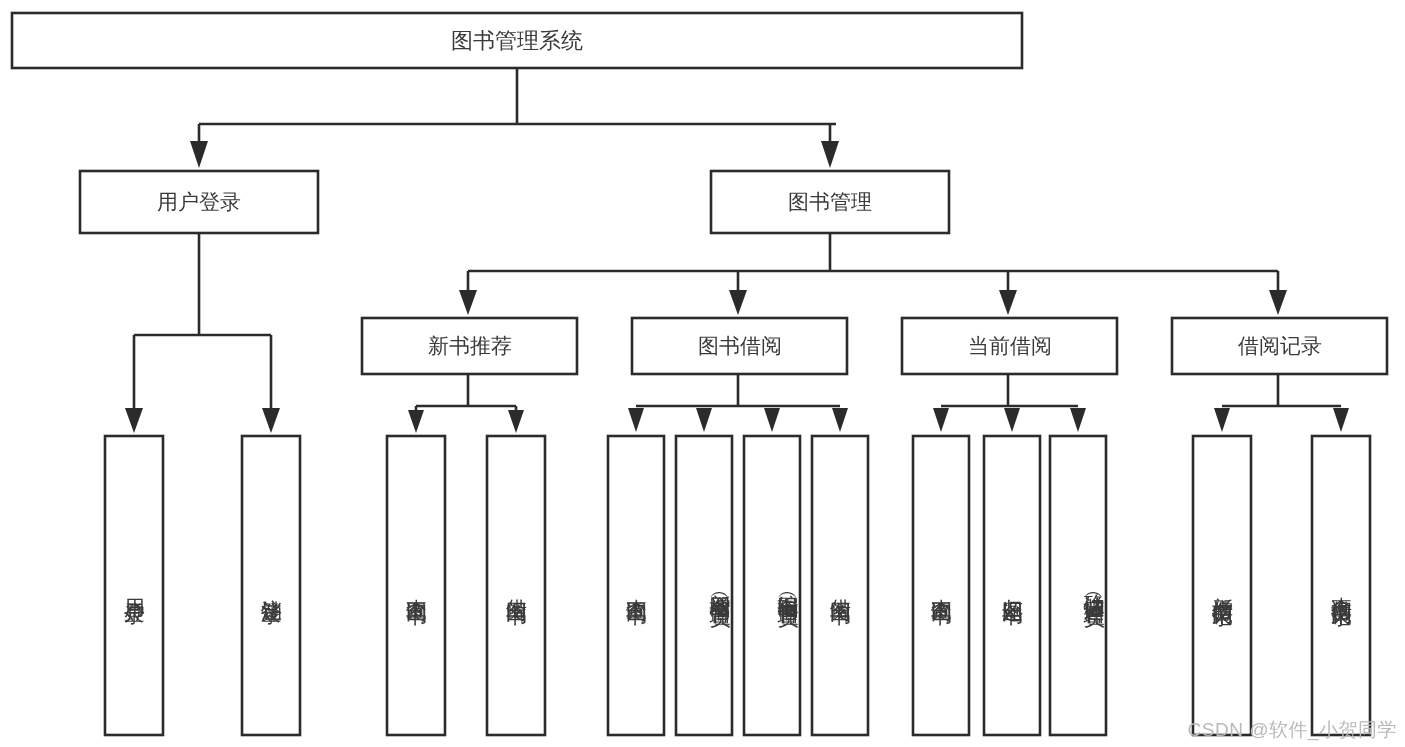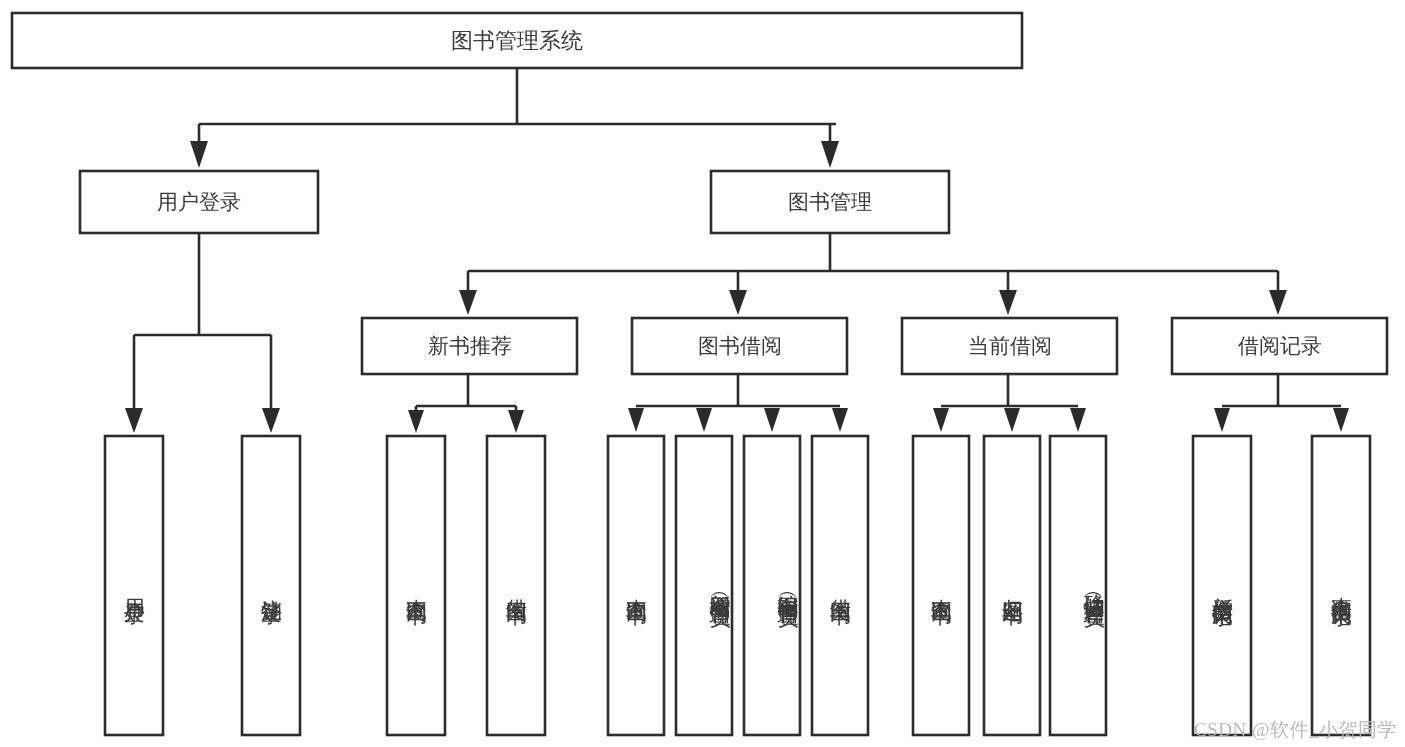--- a/index.html
+++ b/index.html
@@ -69,21 +69,21 @@
     align-items: center;
     justify-content: center;
     white-space: nowrap;
     pointer-events: none;
     user-select: none;
   }
   .watermark {
     position: absolute;
     right: 8px;
     bottom: 4px;
-    font-family: Liberation Serif, serif;
+    font-family: Liberation Sans, sans-serif;
     font-size: 19px;
     color: #b9b9b9;
     letter-spacing: 0.5px;
     white-space: nowrap;
     margin-left: 44px;
   }
 </style>
 </head>
 <body>
 

